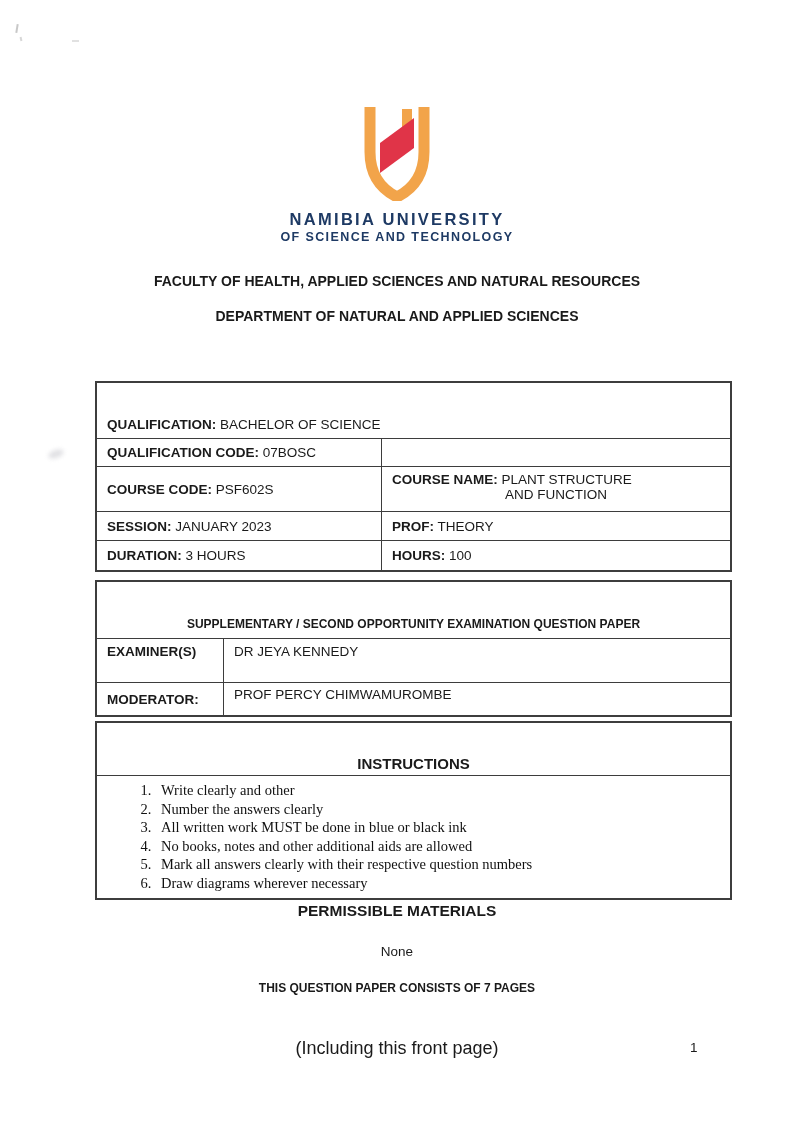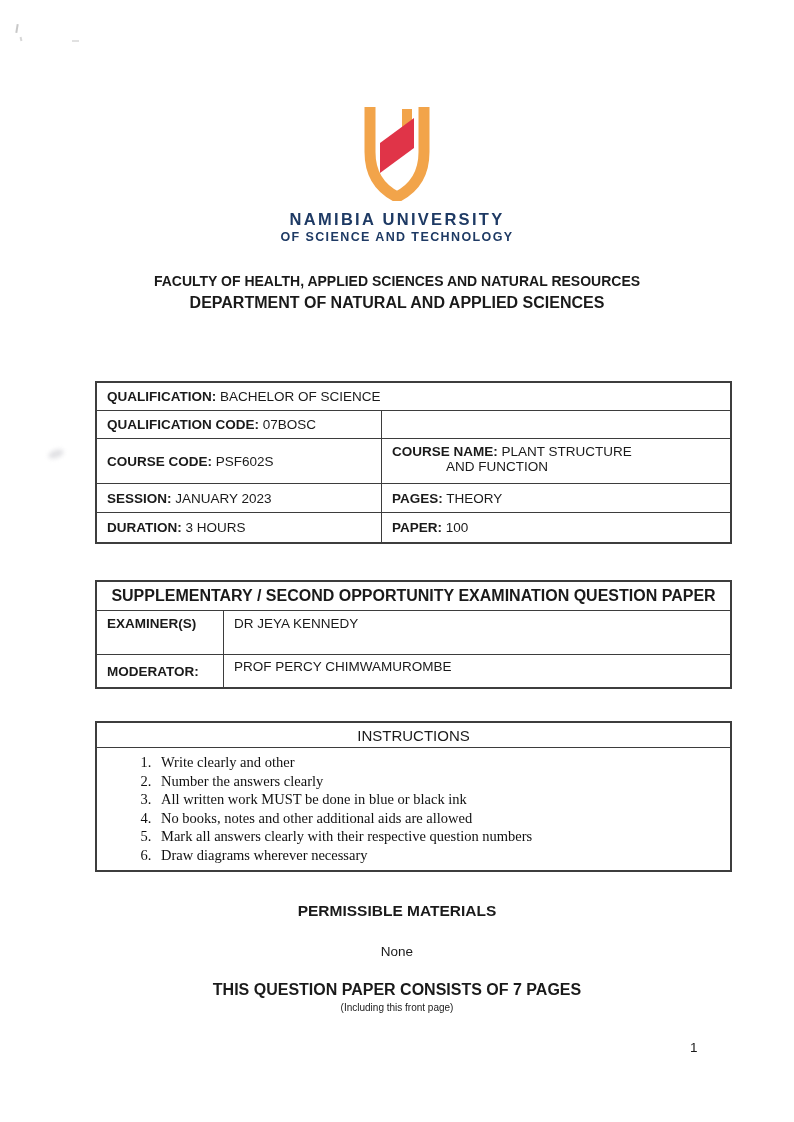--- a/index.html
+++ b/index.html
@@ -20,66 +20,66 @@
 
   
   .logo-block { position:absolute; top:104px; left:0; width:100%; text-align:center; }
   .logo-shield { display:inline-block; }
   .wordmark1 { margin-top:5px; font-size:16.5px; font-weight:bold; letter-spacing:2.3px; }
   .wordmark2 { margin-top:1px; font-size:12.5px; font-weight:bold; letter-spacing:1.4px; }
 
   
   .center-line { position:absolute; left:0; width:100%; text-align:center; }
   .faculty    { top:273px; font-size:14px; font-weight:bold; }
-  .department { top:294px; font-size:16px; font-weight:bold; }
+  .department { top:308px; font-size:14px; font-weight:bold; }
 
   
   .tbl { position:absolute; left:95px; width:637px; border:2px solid #3d3d3d; background:#fff; }
   .trow { display:flex; border-top:1.5px solid #3d3d3d; }
-  .trow:first-child { border-top:none; }
+  .trow:first-child { border-top:none;margin-top:28px; }
   .cell { padding:2px 10px; font-size:13.5px; display:flex; align-items:center; }
   .cell .lbl { font-weight:bold; white-space:pre; }
   .cell .val { white-space:pre; }
   .lbl + .val::before { content:" "; }
 
   .t1 { top:381px; }
   .t1 .c-left  { width:285px; border-right:1.5px solid #3d3d3d; }
   .t1 .c-right { flex:1; }
   .r-h27 { min-height:27px; }
   .r-h28 { min-height:28px; }
   .r-h45 { min-height:45px; }
   .r-h29 { min-height:29px; }
   .r-h30 { min-height:30px; }
   .coursename-cell { display:block; padding-top:5px; }
-  .coursename-line2 { margin-left:54px; }
+  .coursename-line2 { margin-left:113px; }
 
   .t2 { top:580px; }
-  .t2-title { min-height:28px; justify-content:center; font-size:16px; font-weight:bold;
+  .t2-title { min-height:28px; justify-content:center; font-size:12px; font-weight:bold;
               width:100%; text-align:right; }
   .t2 .c-left  { width:127px; border-right:1.5px solid #3d3d3d; font-weight:bold; }
   .t2 .c-right { flex:1; }
   .r-exam { min-height:44px; }
   .r-exam .cell { align-items:flex-start; padding-top:5px; }
   .r-mod  { min-height:33px; }
 
   .t3 { top:721px; }
-  .t3-title { min-height:24px; justify-content:center; font-size:15px; font-weight:normal;
+  .t3-title { min-height:24px; justify-content:center; font-size:15px; font-weight:bold;
               width:100%; text-align:center; }
   .t3 ol {
     margin:5px 0 6px 0; padding-left:58px;
     font-family:"Liberation Serif", serif;
     font-size:14.5px; line-height:18.5px; color:#111;
   }
   .t3 li { padding-left:6px; }
 
   
   .permissible { top:902px; font-size:15.5px; font-weight:bold; }
   .none-line   { top:944px; font-size:13.5px; }
-  .pages1      { top:981px; font-size:16px; font-weight:bold; }
-  .pages2      { top:1002px; font-size:10px; }
+  .pages1      { top:981px; font-size:12px; font-weight:bold; }
+  .pages2      { top:1038px; font-size:18px; }
   .pagenum { position:absolute; top:1040px; left:690px; font-size:13.5px; }
 </style>
 </head>
 <body>
 
 <div class="artifact a1"></div>
 <div class="artifact a1b"></div>
 <div class="artifact a2"></div>
 <div class="artifact a3"></div>
 
@@ -120,31 +120,31 @@
       </div>
       <div class="coursename-line2">AND FUNCTION</div>
     </div>
   </div>
   <div class="trow r-h29">
     <div class="cell c-left">
       <span class="lbl">SESSION:</span>
         <span class="val">JANUARY 2023</span>
     </div>
     <div class="cell c-right">
-      <span class="lbl">PAGES:</span>
+      <span class="lbl">PROF:</span>
         <span class="val">THEORY</span>
     </div>
   </div>
   <div class="trow r-h30">
     <div class="cell c-left">
       <span class="lbl">DURATION:</span>
         <span class="val">3 HOURS</span>
     </div>
     <div class="cell c-right">
-      <span class="lbl">PAPER:</span>
+      <span class="lbl">HOURS:</span>
         <span class="val">100</span>
     </div>
   </div>
 </div>
 
 <div class="tbl t2">
   <div class="trow">
     <div class="cell t2-title">SUPPLEMENTARY / SECOND OPPORTUNITY EXAMINATION QUESTION PAPER</div>
   </div>
   <div class="trow r-exam">

